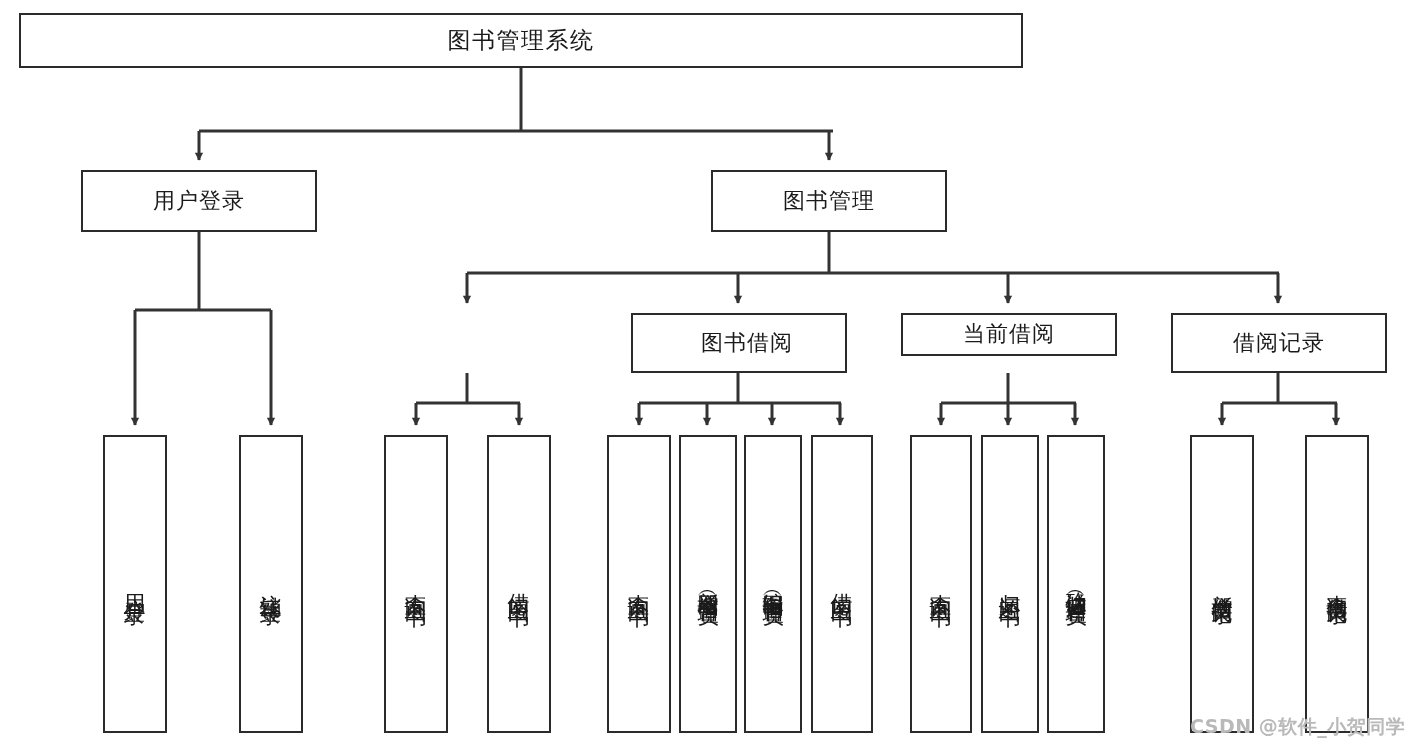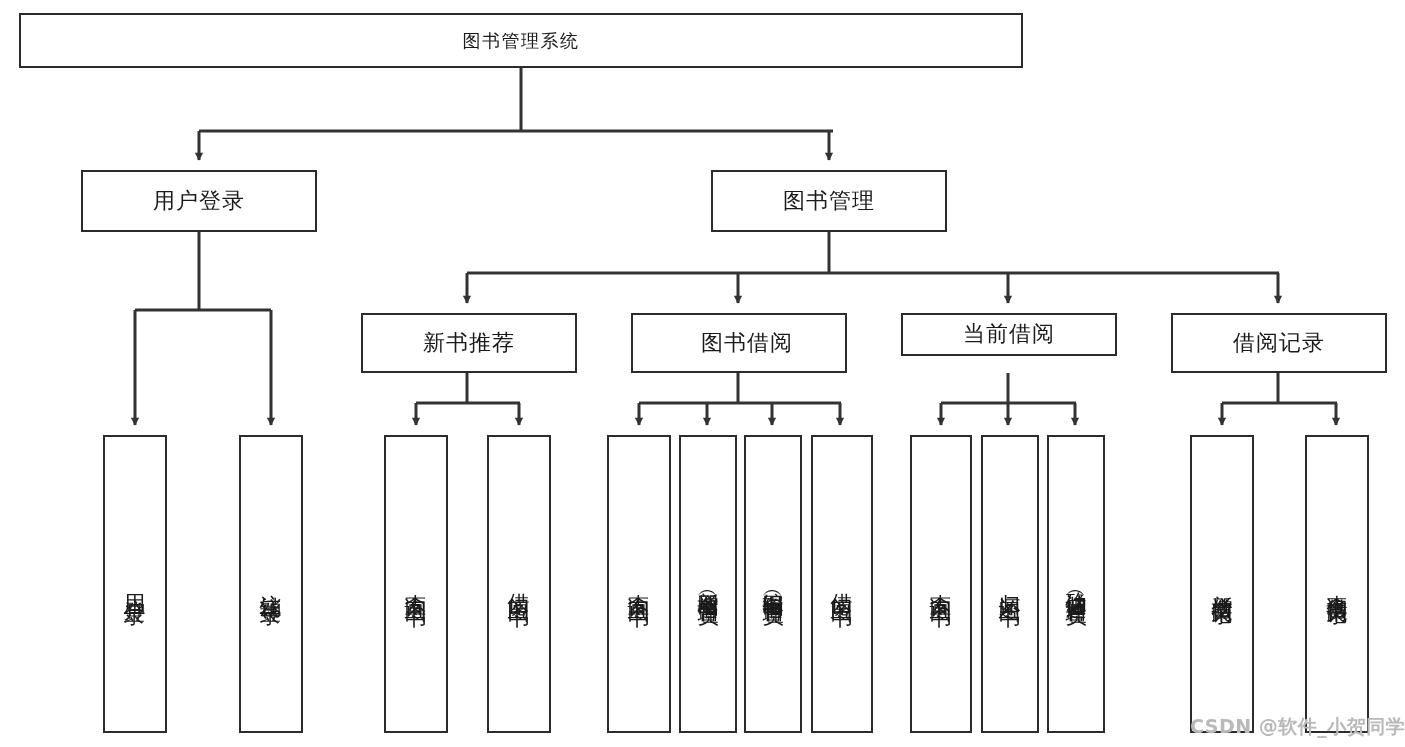--- a/index.html
+++ b/index.html
@@ -36,21 +36,21 @@
     justify-content: center;
     color: #1a1a1a;
     text-align: center;
   }
   .node-h {
     font-size: 22px;
     letter-spacing: 1px;
     line-height: 1.2;
   }
   .node-root {
-    font-size: 18px;
+    font-size: 23px;
     letter-spacing: 1.5px;
   }
   .node-v {
     font-size: 22px;
     writing-mode: vertical-rl;
     text-orientation: upright;
     letter-spacing: 4px;
     line-height: 1.05;
     padding: 6px 0;
     align-items: center;
@@ -126,21 +126,20 @@
       <path d="M1222,403 L1222,425" marker-end="url(#arrow)"></path>
       <path d="M1336,403 L1336,425" marker-end="url(#arrow)"></path>
     </g>
   </svg>
 
   <div class="node node-h node-root" style="left:19px; top:13px; width:1004px; height:55px;">图书管理系统</div>
 
   <div class="node node-h" style="left:81px; top:170px; width:236px; height:62px;">用户登录</div>
   <div class="node node-h" style="left:711px; top:170px; width:236px; height:62px;text-align:center;">图书管理</div>
 
-  <div class="node node-h" style="left:361px; top:313px; width:216px; height:60px;">新书推荐</div>
   <div class="node node-h" style="left:631px; top:313px; width:216px; height:60px;padding-left:16px;">图书借阅</div>
   <div class="node node-h" style="left:901px; top:313px; width:216px; height:43px;">当前借阅</div>
   <div class="node node-h" style="left:1171px; top:313px; width:216px; height:60px;">借阅记录</div>
 
   <div class="node node-v" style="left:103px; top:435px; width:64px; height:298px;">用户登录</div>
   <div class="node node-v" style="left:239px; top:435px; width:64px; height:298px;">注销登录</div>
 
   <div class="node node-v" style="left:384px; top:435px; width:64px; height:298px;">查询图书</div>
   <div class="node node-v" style="left:487px; top:435px; width:64px; height:298px;">借阅图书</div>
 

